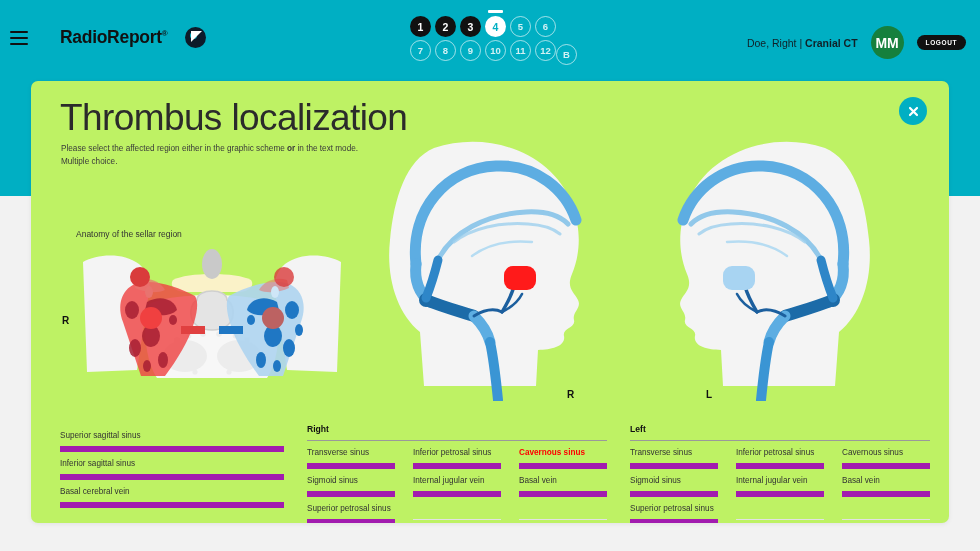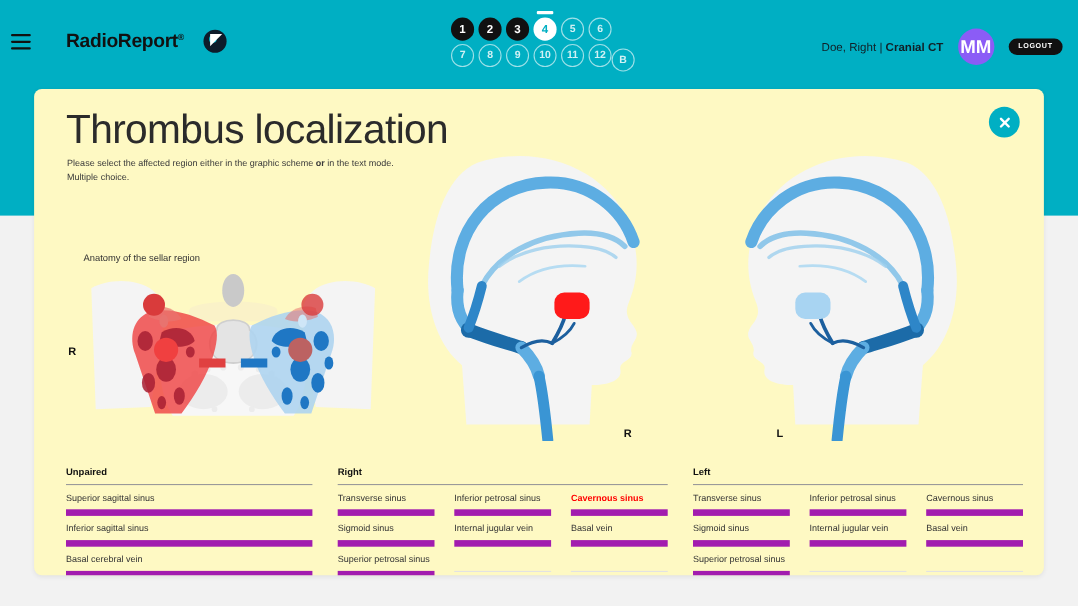--- a/index.html
+++ b/index.html
@@ -86,36 +86,36 @@
 
   
   .userzone {
     position: absolute; right: 14px; top: 26px;
     display: flex; align-items: center; gap: 13px;
   }
   .patient { font-size: 10.5px; color: #102027; white-space: nowrap; }
   .patient b { font-weight: bold; }
   .avatar {
     width: 33px; height: 33px; border-radius: 50%;
-    background: #8b5cf6; color: #fff;
+    background: #15803d; color: #fff;
     display: flex; align-items: center; justify-content: center;
-    font-size: 17px; font-weight: bold; cursor: pointer;
+    font-size: 14px; font-weight: bold; cursor: pointer;
   }
   .logout {
     background: #111; color: #fff;
     border-radius: 11px; padding: 4px 9px 4px;
     font-size: 6.5px; font-weight: bold; letter-spacing: .6px;
     cursor: pointer; border: none;
   }
 
   
   .card {
     position: absolute; left: 31px; top: 81px;
     width: 918px; height: 442px;
-    background: #fef9c3; border-radius: 7px;
+    background: #bef264; border-radius: 7px;
     box-shadow: 0 1px 5px rgba(0,0,0,.07);
     overflow: hidden;
   }
   .close-btn {
     position: absolute; right: 22px; top: 16px;
     width: 28px; height: 28px; border-radius: 50%;
     background: #00AFC3; border: none; cursor: pointer;
     display: flex; align-items: center; justify-content: center;
   }
   .close-btn svg { display: block; }
@@ -374,21 +374,20 @@
           <rect x="128" y="130" width="32" height="24" rx="9" fill="#A8D4F2"></rect>
         </g>
       </svg>
     </div>
 
     <div class="head-label-r">R</div>
     <div class="head-label-l">L</div>
 
     <div class="tables" id="tables">
         <div class="group unpaired">
-          <div class="group-title">Unpaired</div>
           <div class="group-cols">
             <div class="col">
               <div class="opt">Superior sagittal sinus</div>
               <div class="opt">Inferior sagittal sinus</div>
               <div class="opt">Basal cerebral vein</div>
             </div>
           </div>
         </div>
         <div class="group right">
           <div class="group-title">Right</div>

